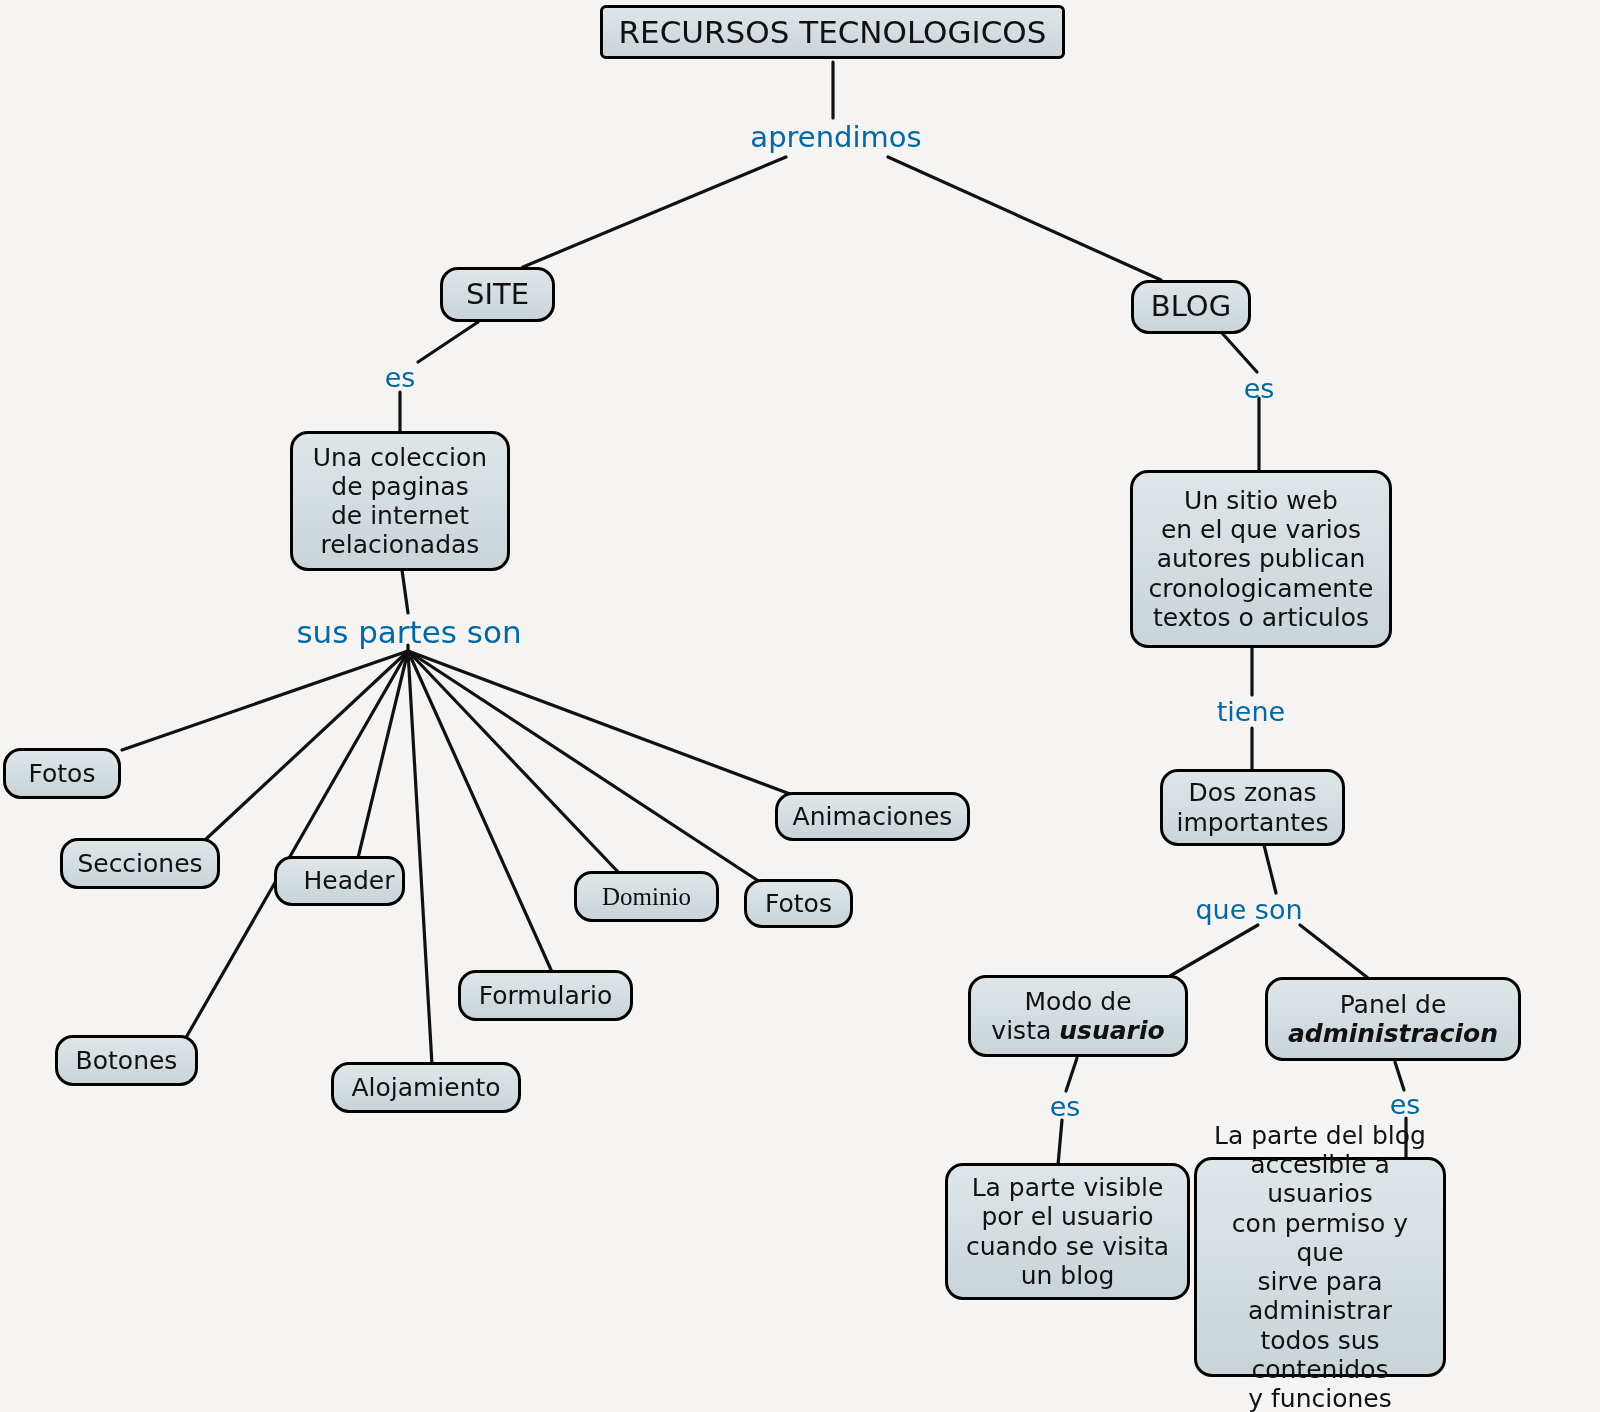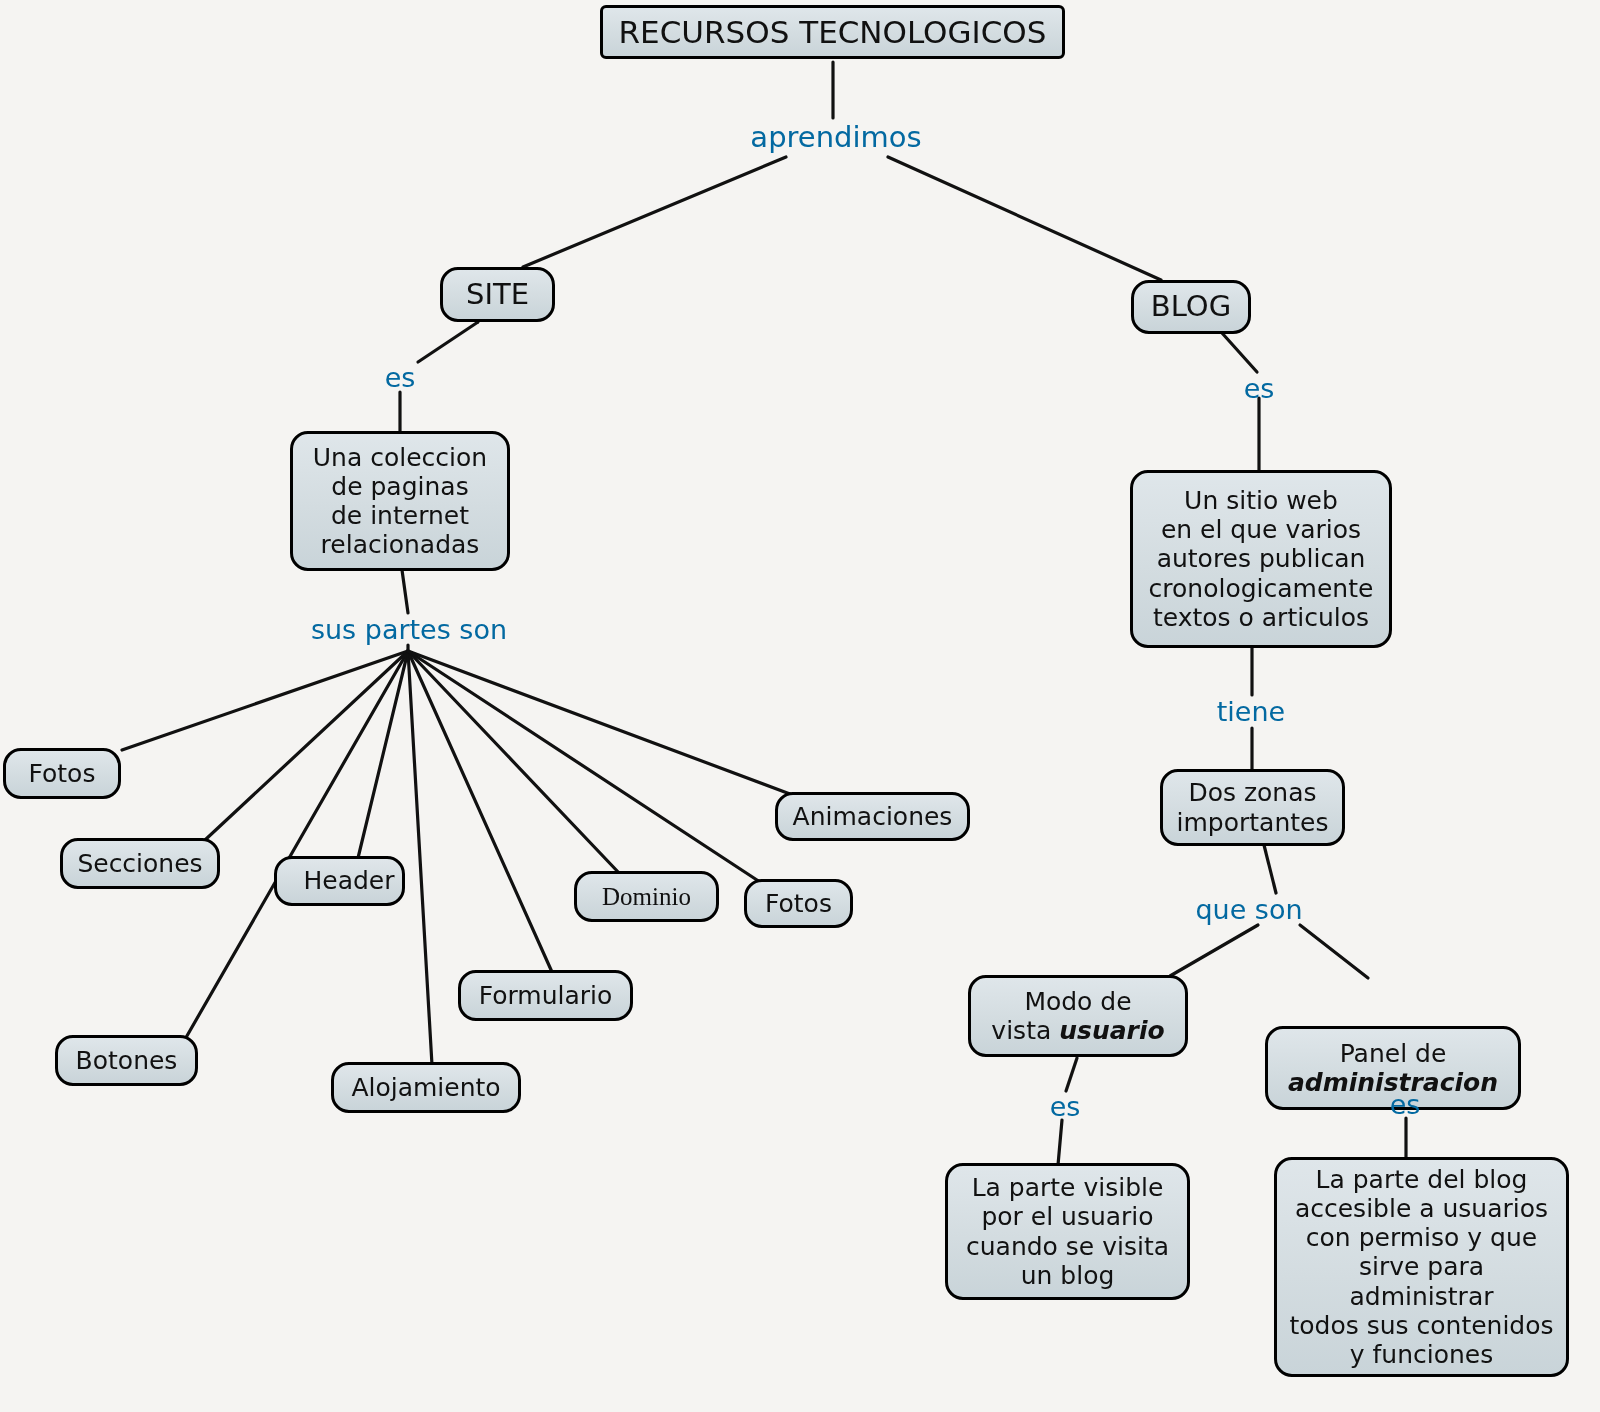--- a/index.html
+++ b/index.html
@@ -177,48 +177,48 @@
   <div class="node" style="left:1160px; top:769px; width:185px; height:77px; font-size:25px;">
     <span>Dos zonas
 importantes</span>
   </div>
 
   <div class="node" style="left:968px; top:975px; width:220px; height:82px; font-size:25px;">
     <span><span>Modo de
 vista </span><span class="emph">usuario</span></span>
   </div>
 
-  <div class="node" style="left:1265px; top:1026px; width:256px; height:84px; font-size:25px;">
+  <div class="node" style="left:1265px; top:977px; width:256px; height:84px; font-size:25px;">
     <span><span>Panel de
 </span><span class="emph">administracion</span></span>
   </div>
 
   <div class="node" style="left:945px; top:1163px; width:245px; height:137px; font-size:25px;">
     <span>La parte visible
 por el usuario
 cuando se visita
 un blog</span>
   </div>
 
-  <div class="node" style="left:1274px; top:1157px; width:295px; height:220px; font-size:25px;">
+  <div class="node" style="left:1194px; top:1157px; width:252px; height:220px; font-size:25px;">
     <span>La parte del blog
 accesible a usuarios
 con permiso y que
 sirve para administrar
 todos sus contenidos
 y funciones</span>
   </div>
 
   <div class="lbl" style="left:836px; top:120px; font-size:29px;">aprendimos</div>
 
   <div class="lbl" style="left:400px; top:362px; font-size:27px;">es</div>
 
   <div class="lbl" style="left:1259px; top:373px; font-size:27px;">es</div>
 
-  <div class="lbl" style="left:409px; top:614px; font-size:27px;">sus partes son</div>
+  <div class="lbl" style="left:409px; top:614px; font-size:31px;">sus partes son</div>
 
   <div class="lbl" style="left:1251px; top:696px; font-size:27px;">tiene</div>
 
   <div class="lbl" style="left:1249px; top:894px; font-size:27px;">que son</div>
 
   <div class="lbl" style="left:1065px; top:1091px; font-size:27px;">es</div>
 
   <div class="lbl" style="left:1405px; top:1089px; font-size:27px;">es</div>
 
 </div>

